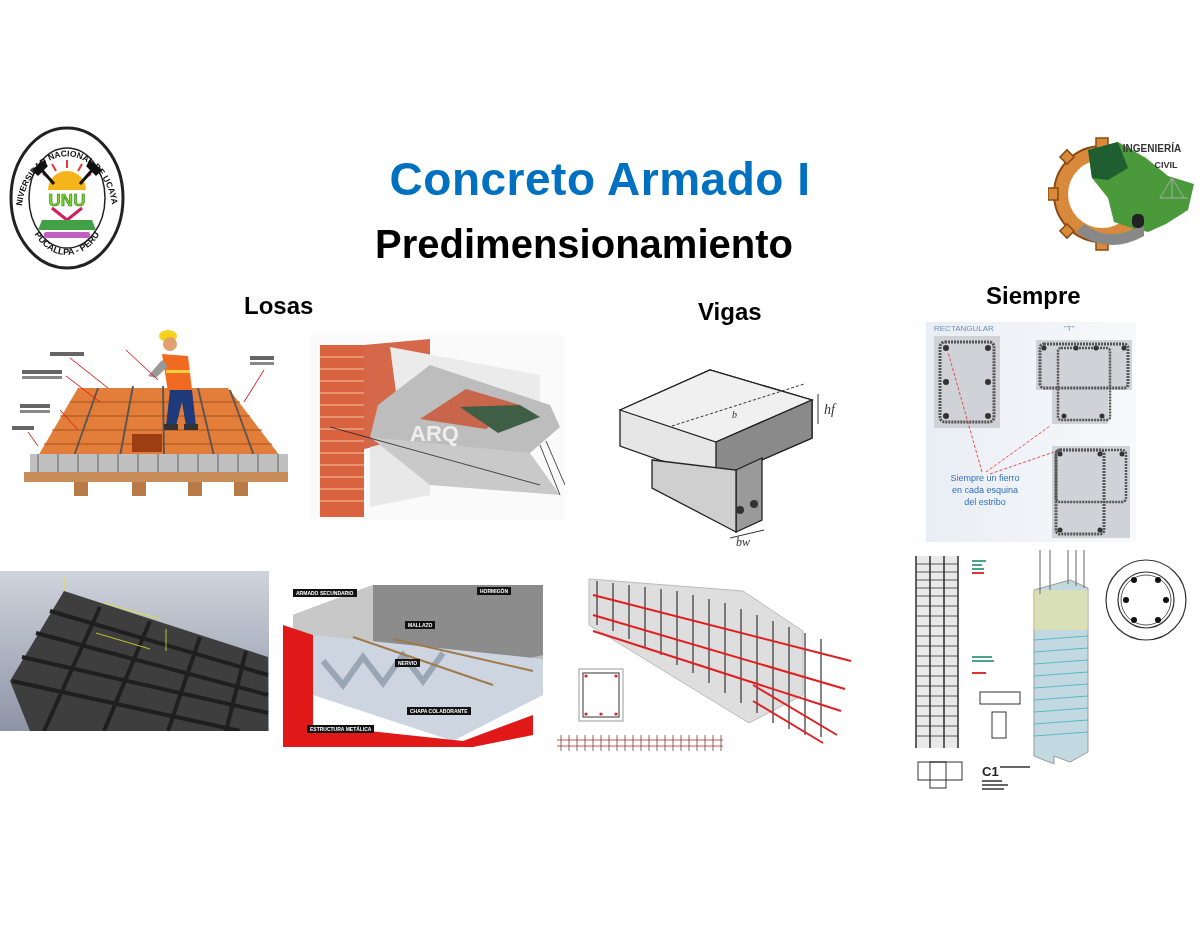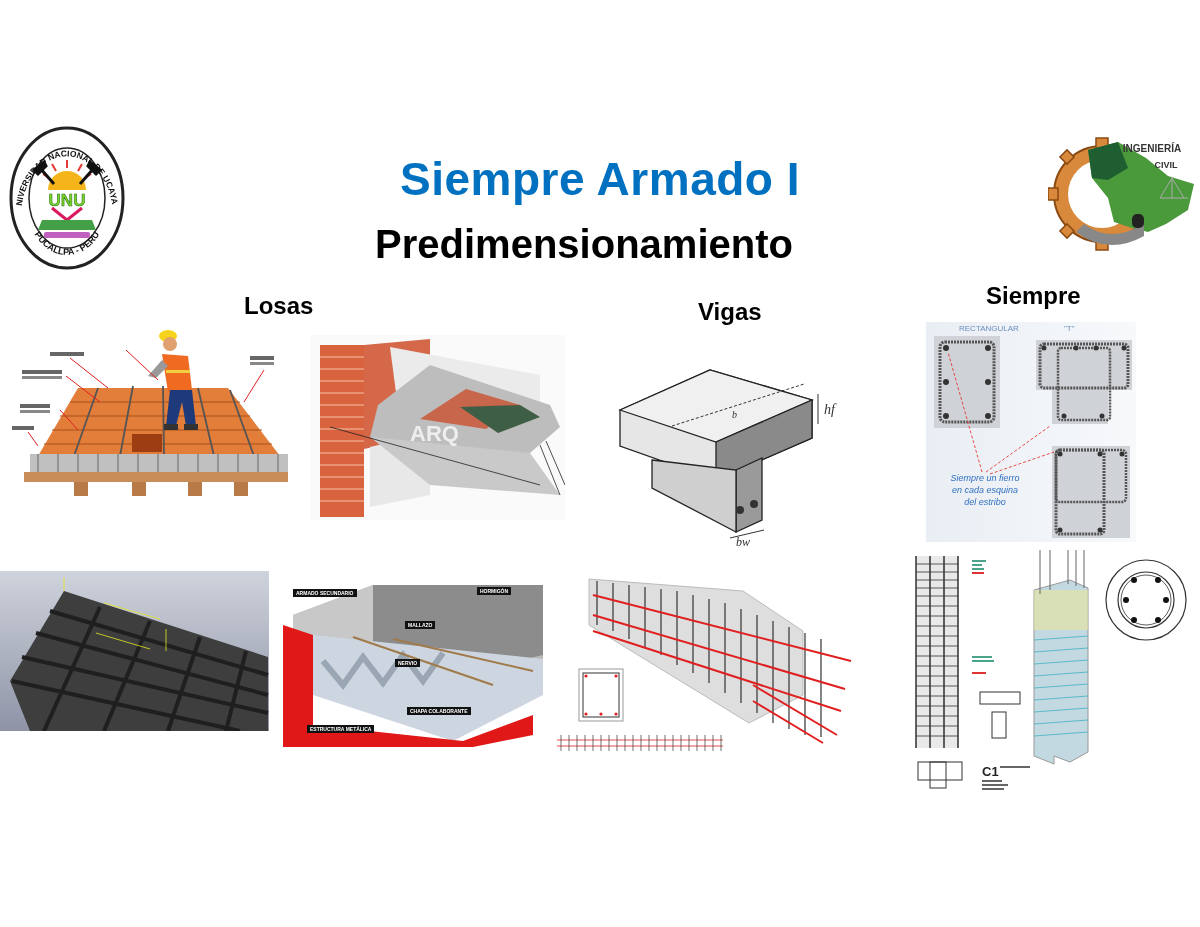--- a/index.html
+++ b/index.html
@@ -92,21 +92,21 @@
         <line x1="112" y1="70" x2="140" y2="70"></line>
         <line x1="124" y1="50" x2="124" y2="70"></line>
         <line x1="124" y1="50" x2="112" y2="70"></line>
         <line x1="124" y1="50" x2="136" y2="70"></line>
       </g>
     <text x="104" y="24" text-anchor="middle" font-size="10" font-weight="bold" fill="#333" font-family="Liberation Sans, sans-serif">INGENIERÍA</text>
     <text x="118" y="40" text-anchor="middle" font-size="9" font-weight="bold" fill="#333" font-family="Liberation Sans, sans-serif">CIVIL</text>
   </svg>
 </div>
 
-<div class="abs title">Siempre Armado I</div>
+<div class="abs title">Concreto Armado I</div>
 <div class="abs subtitle">Predimensionamiento</div>
 
 <div class="abs section-label" style="left:244px; top:284px;margin-top:8px;">Losas</div>
 <div class="abs section-label" style="left:698px; top:298px;">Vigas</div>
 <div class="abs section-label" style="left:986px; top:282px;">Siempre</div>
 
 <div class="abs img-box" style="left:8px; top:330px; width:280px; height:170px;">
   <svg width="280" height="170" viewBox="0 0 280 170">
     <polygon points="30,126 70,58 220,58 272,126" fill="#e27d3a"></polygon>
     <g stroke="#a8501c" stroke-width="1">
@@ -225,21 +225,21 @@
     <line x1="60" y1="66" x2="192" y2="24" stroke="#333" stroke-dasharray="3,2"></line>
     <line x1="206" y1="34" x2="206" y2="64" stroke="#333"></line>
     <text x="212" y="54" font-size="14" font-style="italic" fill="#333" font-family="Liberation Serif, serif">hf</text>
     <text x="120" y="58" font-size="10" font-style="italic" fill="#333" font-family="Liberation Serif, serif">b</text>
     <line x1="118" y1="178" x2="152" y2="170" stroke="#333"></line>
     <text x="124" y="186" font-size="12" font-style="italic" fill="#333" font-family="Liberation Serif, serif">bw</text>
   </svg>
 </div>
 
 <div class="abs img-box" style="left:926px; top:322px; width:210px; height:220px; background:linear-gradient(90deg,#e9eef4,#f7f9fb);">
-  <span class="col-caption" style="left:8px; top:2px; font-size:8px; color:#6a8fbf;margin-left:25px;">RECTANGULAR</span>
+  <span class="col-caption" style="left:8px; top:2px; font-size:8px; color:#6a8fbf;">RECTANGULAR</span>
   <span class="col-caption" style="left:138px; top:2px; font-size:8px; color:#6a8fbf;">"T"</span>
   <span class="col-caption" style="left:190px; top:200px; font-size:8px; color:#6a8fbf;">"L"</span>
   <svg width="210" height="220" viewBox="0 0 210 220" style="position:absolute;left:0;top:0;">
 
     <rect x="8" y="14" width="66" height="92" fill="#cfd2d6"></rect>
     <rect x="14" y="20" width="54" height="80" rx="5" fill="none" stroke="#555" stroke-width="3" stroke-dasharray="2,1"></rect>
     <g fill="#333">
         <circle cx="20" cy="26" r="3"></circle>
         <circle cx="62" cy="26" r="3"></circle>
         <circle cx="20" cy="60" r="3"></circle>
@@ -271,21 +271,21 @@
         <circle cx="134" cy="208" r="2.5"></circle>
         <circle cx="174" cy="208" r="2.5"></circle>
       </g>
 
     <g stroke="#e53935" stroke-width="0.9" stroke-dasharray="3,2" fill="none">
       <line x1="56" y1="150" x2="22" y2="30"></line>
         <line x1="60" y1="150" x2="124" y2="104"></line>
         <line x1="64" y1="152" x2="128" y2="130"></line>
     </g>
   </svg>
-  <div class="abs" style="left:4px; top:150px; width:110px; text-align:center; font-size:9px; color:#2f6fc0; line-height:12px;font-style:italic;">
+  <div class="abs" style="left:4px; top:150px; width:110px; text-align:center; font-size:9px; color:#2f6fc0; line-height:12px;">
     <div>Siempre un fierro</div>
     <div>en cada esquina</div>
     <div>del estribo</div>
   </div>
 </div>
 
 <div class="abs img-box" style="left:0px; top:571px; width:269px; height:160px; background:linear-gradient(180deg,#cfd3dc,#8e94a6);">
   <svg width="269" height="160" viewBox="0 0 269 160">
     <polygon points="64,20 268,86 268,160 30,160 10,110" fill="#3e3e3e"></polygon>
     <g stroke="#1f1f1f" stroke-width="4">

